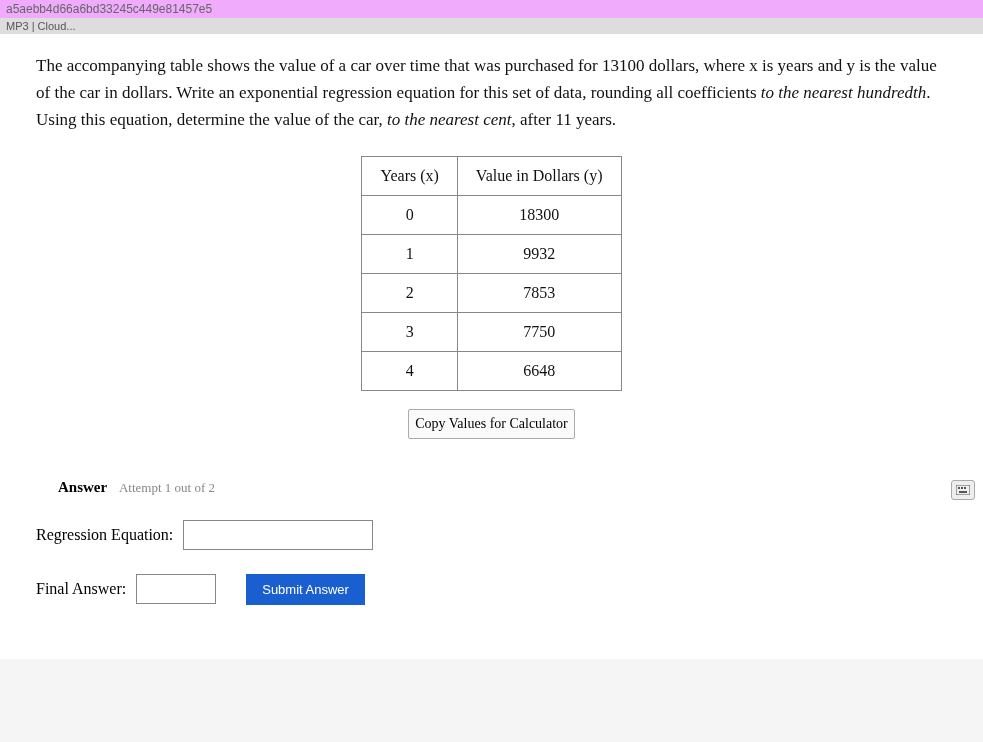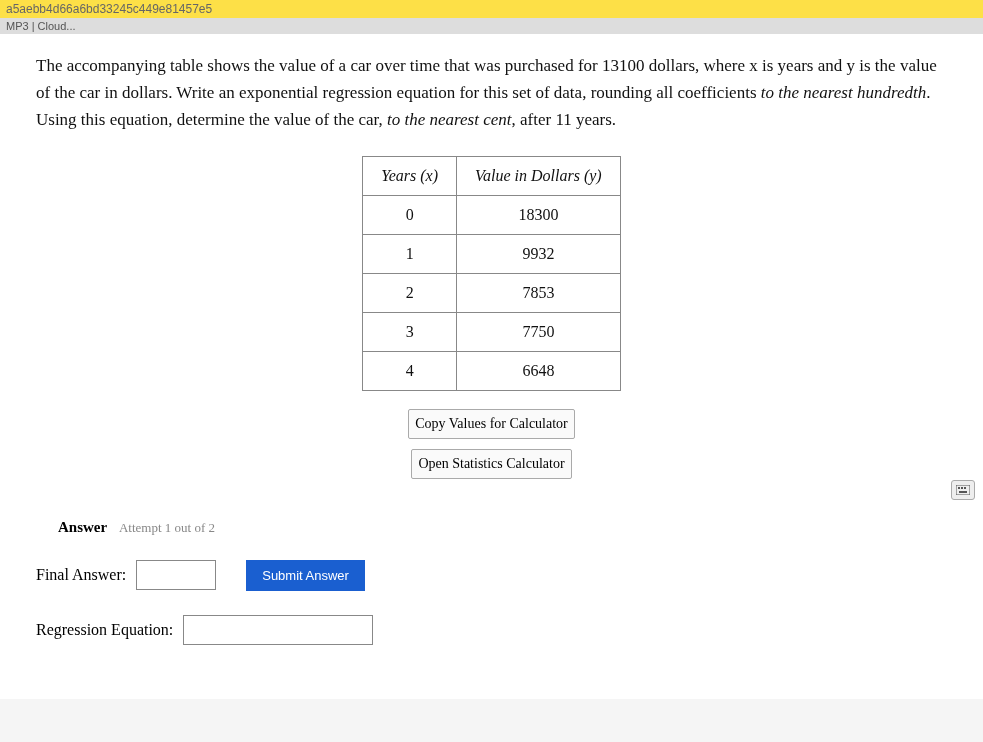--- a/index.html
+++ b/index.html
@@ -13,21 +13,21 @@
       width: 983px;
       height: 742px;
       overflow: hidden;
       position: relative;
     }
     .url-bar {
       font-family: Arial, sans-serif;
       font-size: 12px;
       color: #666;
       padding: 2px 6px;
-      background: #fde047;
+      background: #f0abfc;
     }
     .tab-label {
       font-family: Arial, sans-serif;
       font-size: 11px;
       color: #555;
       padding: 2px 6px;
       background: #ddd;
     }
     .content {
       background: #fff;
@@ -54,21 +54,20 @@
     th, td {
       border: 1px solid #888;
       padding: 10px 18px;
       text-align: center;
       font-size: 16px;
       color: #111;
       background: #fff;
     }
     th {
       font-weight: normal;
-      font-style: italic;
     }
     .button-col {
       display: flex;
       flex-direction: column;
       align-items: center;
       gap: 10px;
       margin-bottom: 40px;
     }
     .util-btn {
       border: 1px solid #aaa;
@@ -180,38 +179,37 @@
         <tr>
           <td>4</td>
           <td>6648</td>
         </tr>
       </tbody>
     </table>
   </div>
 
   <div class="button-col">
     <button class="util-btn">Copy Values for Calculator</button>
-    <button class="util-btn">Open Statistics Calculator</button>
   </div>
 
   <div class="answer-section">
     <div class="answer-header">
       <span class="label">Answer</span>
       <span class="attempt">Attempt 1 out of 2</span>
     </div>
 
     <div class="field-row">
+      <span class="field-label">Regression Equation:</span>
+      <input type="text" class="text-input input-wide" value="" style="">
+    </div>
+
+    <div class="field-row">
       <span class="field-label">Final Answer:</span>
       <input type="text" class="text-input input-narrow" value="" style="">
       <button class="submit-btn">Submit Answer</button>
-    </div>
-
-    <div class="field-row">
-      <span class="field-label">Regression Equation:</span>
-      <input type="text" class="text-input input-wide" value="" style="">
     </div>
   </div>
 
 </div>
 
 <div class="side-badge">
   <svg width="14" height="10" viewBox="0 0 14 10">
     <rect x="0" y="0" width="14" height="10" rx="1" fill="none" stroke="#555" stroke-width="1"></rect>
     <rect x="2" y="2" width="2" height="2" fill="#555"></rect>
     <rect x="5" y="2" width="2" height="2" fill="#555"></rect>

